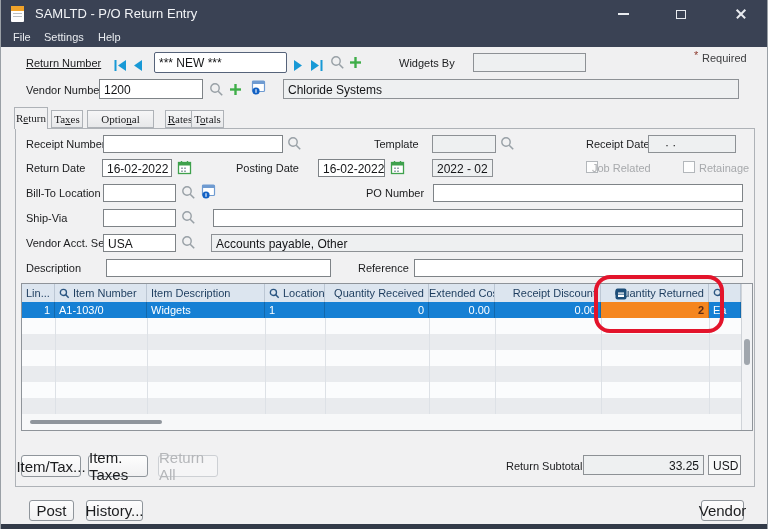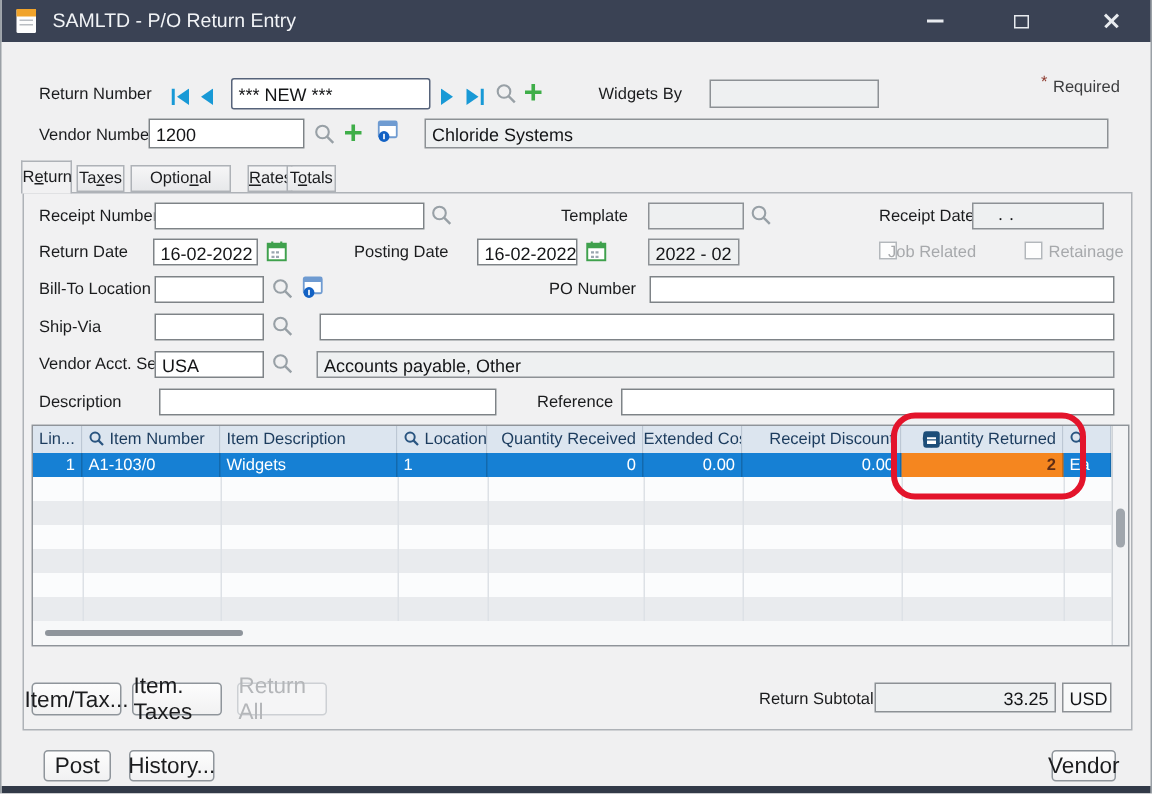--- a/index.html
+++ b/index.html
@@ -30,21 +30,21 @@
   .lbl{font-size:11px;color:#1b1c1e;white-space:nowrap;}
   .lbl.dis{color:#a7a9ac;}
   .fld{background:#fff;border:1px solid #7e8387;box-sizing:border-box;font-size:12px;color:#141517;
        padding:2px 4px;white-space:nowrap;overflow:hidden;}
   .fld.ro{background:#eef0f1;border-color:#8d9195;}
   .fld.right{text-align:right;}
   .fld.focusfld{border:1.5px solid #56637a;border-radius:2px;}
   .checkbox{width:12px;height:12px;background:#fdfdfd;border:1px solid #b3b7bb;box-sizing:border-box;}
   
   .tab{box-sizing:border-box;text-align:center;font-size:11px;color:#1b1c1e;
-       border:1px solid #aeb2b7;background:linear-gradient(#f6f6f7,#e7e8ea);line-height:17px;}
+       border:1px solid #aeb2b7;background:linear-gradient(#f6f6f7,#e7e8ea);line-height:17px;font-family:Liberation Serif, serif;}
   .tab.active{background:#f1f1f2;border-bottom:none;line-height:20px;z-index:5;}
   .panel{left:14px;top:128px;width:740px;height:359px;background:#f1f1f2;border:1px solid #aeb2b7;box-sizing:border-box;}
   
   .btn{box-sizing:border-box;background:linear-gradient(#fdfdfd,#f1f1f2);border:1px solid #8f959b;
        border-radius:3px;font-size:15px;color:#1b1c1e;display:flex;align-items:center;justify-content:center;cursor:default;}
   .btn.disabled{color:#b4b6b9;border-color:#cdd0d4;background:#f5f5f6;}
   
   .grid{left:20px;top:283px;width:732px;height:148px;background:#fff;border:1px solid #8f949a;box-sizing:border-box;}
   .ghead{position:absolute;top:0;height:18px;background:#dce5ef;border-right:1px solid #bcc7d4;
          box-sizing:border-box;font-size:11px;color:#1c3c5e;line-height:18px;overflow:hidden;white-space:nowrap;}
@@ -88,22 +88,27 @@
         <div class="max-box"></div>
       </div>
     <div class="abs winbtn" style="left:723px;top:0;">
         <div class="close-x">
           <i></i>
           <i></i>
         </div>
       </div>
   </div>
 
-
-  <div class="abs lbl" style="left:25px;top:57px;">Return Number</div>
+  <div class="abs menubar">
+    <div class="abs menu-item" style="left:8px;top:0;">File</div>
+    <div class="abs menu-item" style="left:39px;top:0;">Settings</div>
+    <div class="abs menu-item" style="left:93px;top:0;">Help</div>
+  </div>
+
+  <div class="abs lbl" style="left:25px;top:57px;text-decoration:underline;">Return Number</div>
   <span class="abs" style="left:113px;top:57px;"><svg width="13" height="11">
         <rect x="0.5" y="0" width="2" height="11" fill="#1899d6"></rect>
         <polygon points="12,0 12,11 4,5.5" fill="#1899d6"></polygon>
       </svg></span>
   <span class="abs" style="left:132px;top:57px;"><svg width="10" height="11">
         <polygon points="9,0 9,11 1,5.5" fill="#1899d6"></polygon>
       </svg></span>
   <div class="abs fld focusfld" style="left:153px;top:52px;width:133px;height:21px;line-height:17px;">*** NEW ***</div>
   <span class="abs" style="left:292px;top:57px;"><svg width="10" height="11">
         <polygon points="1,0 1,11 9,5.5" fill="#1899d6"></polygon>

